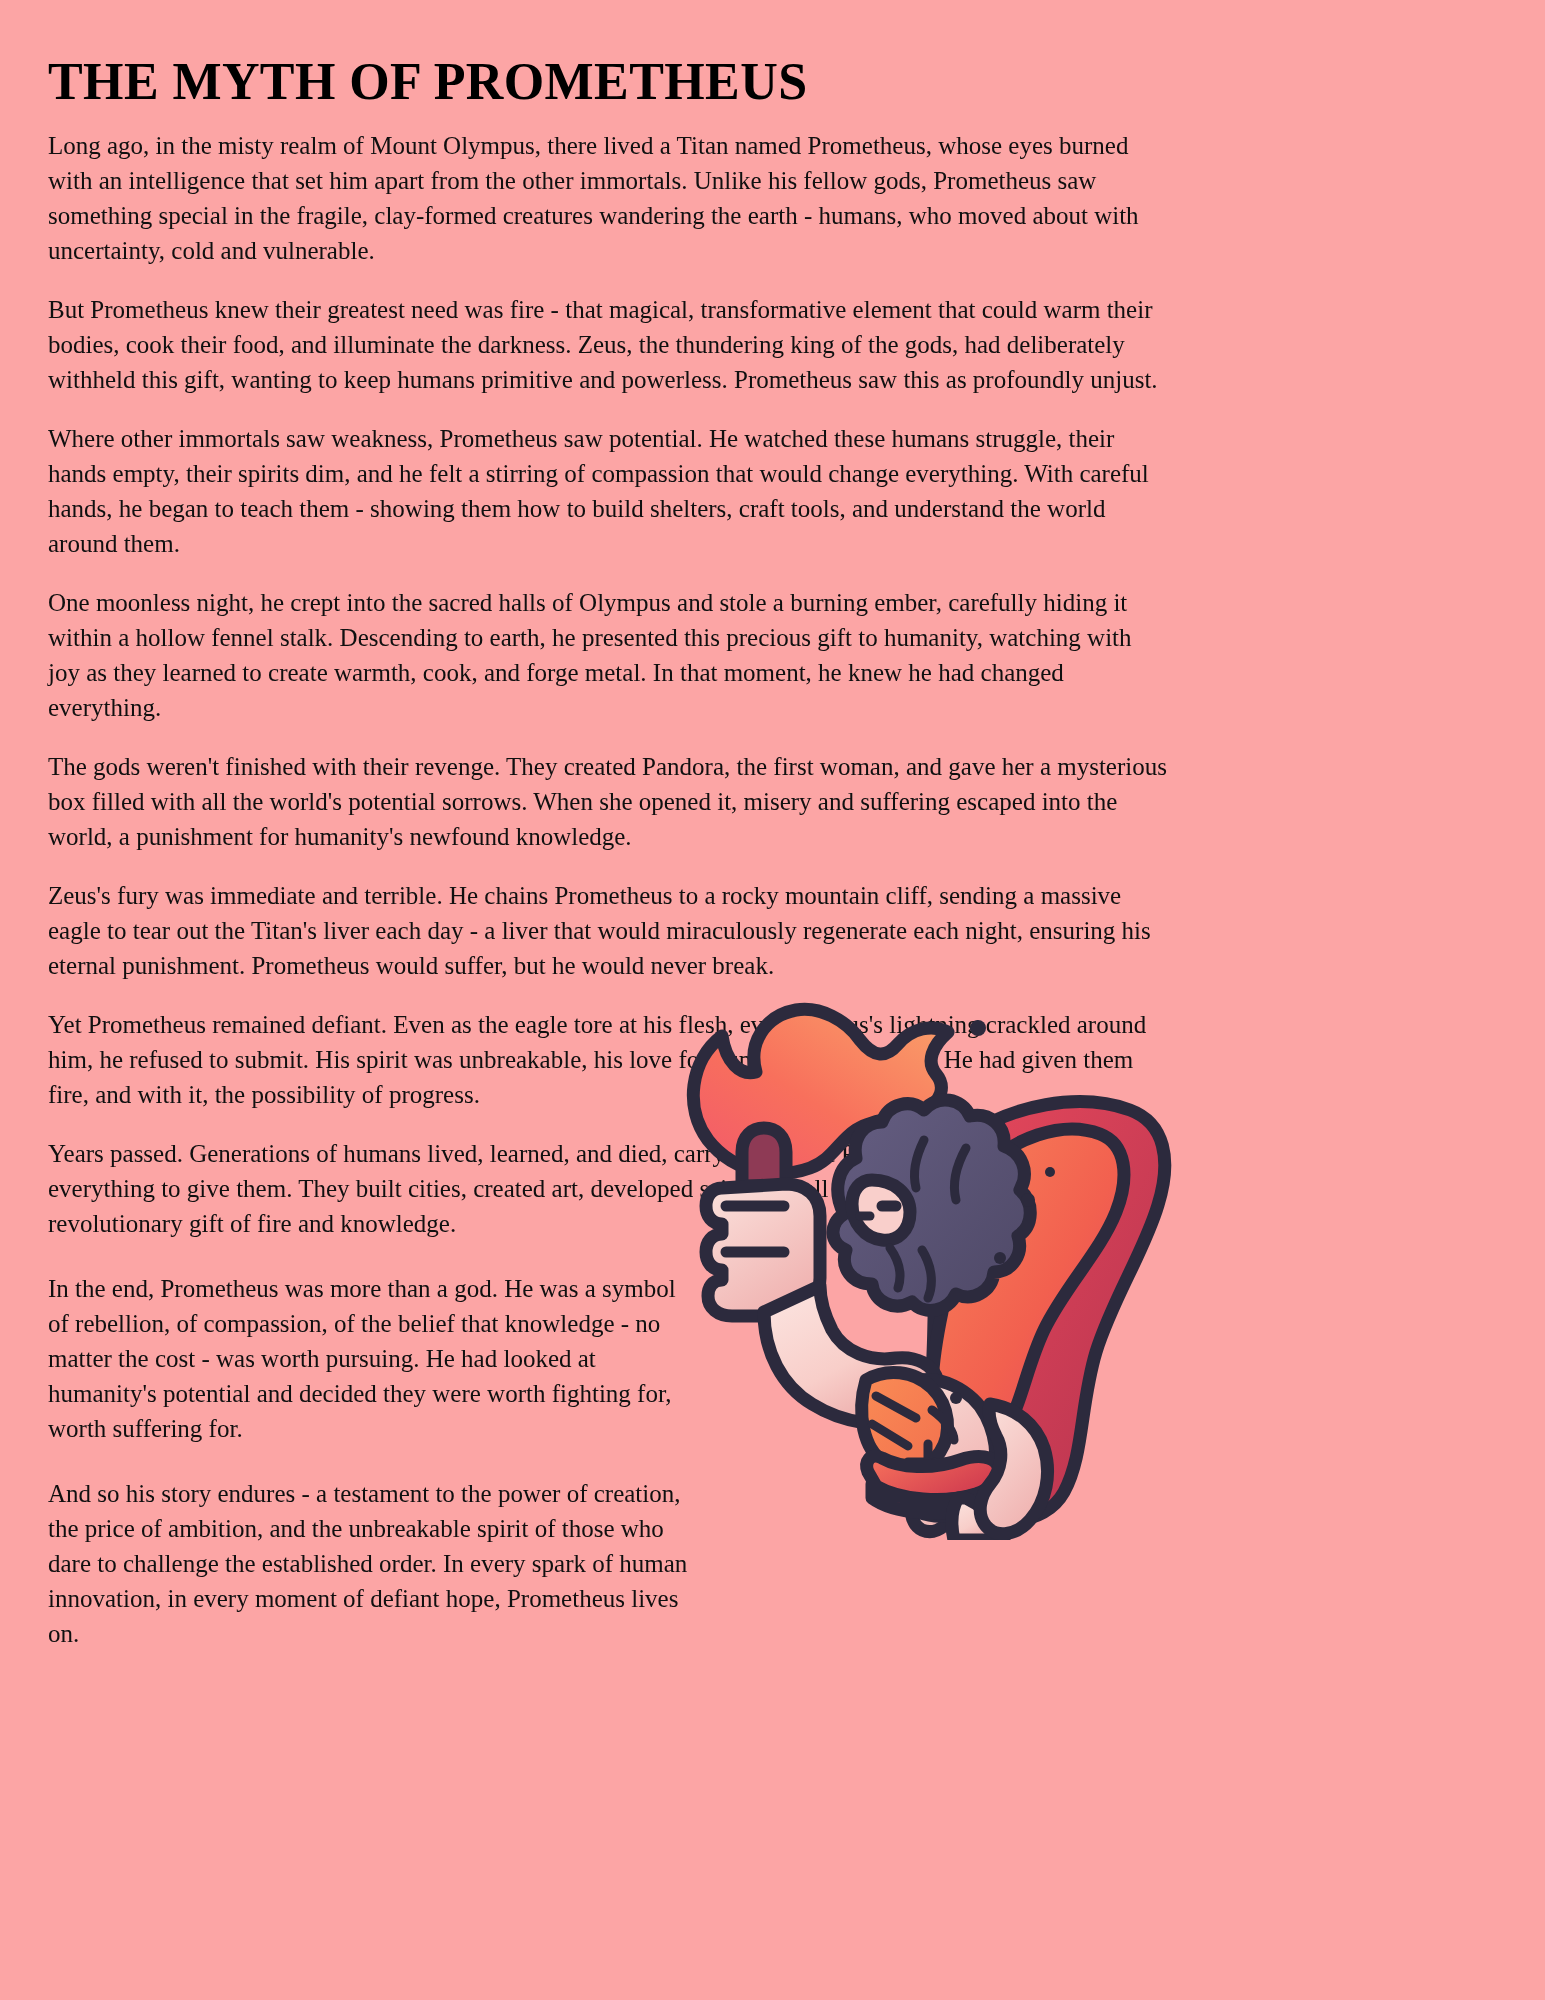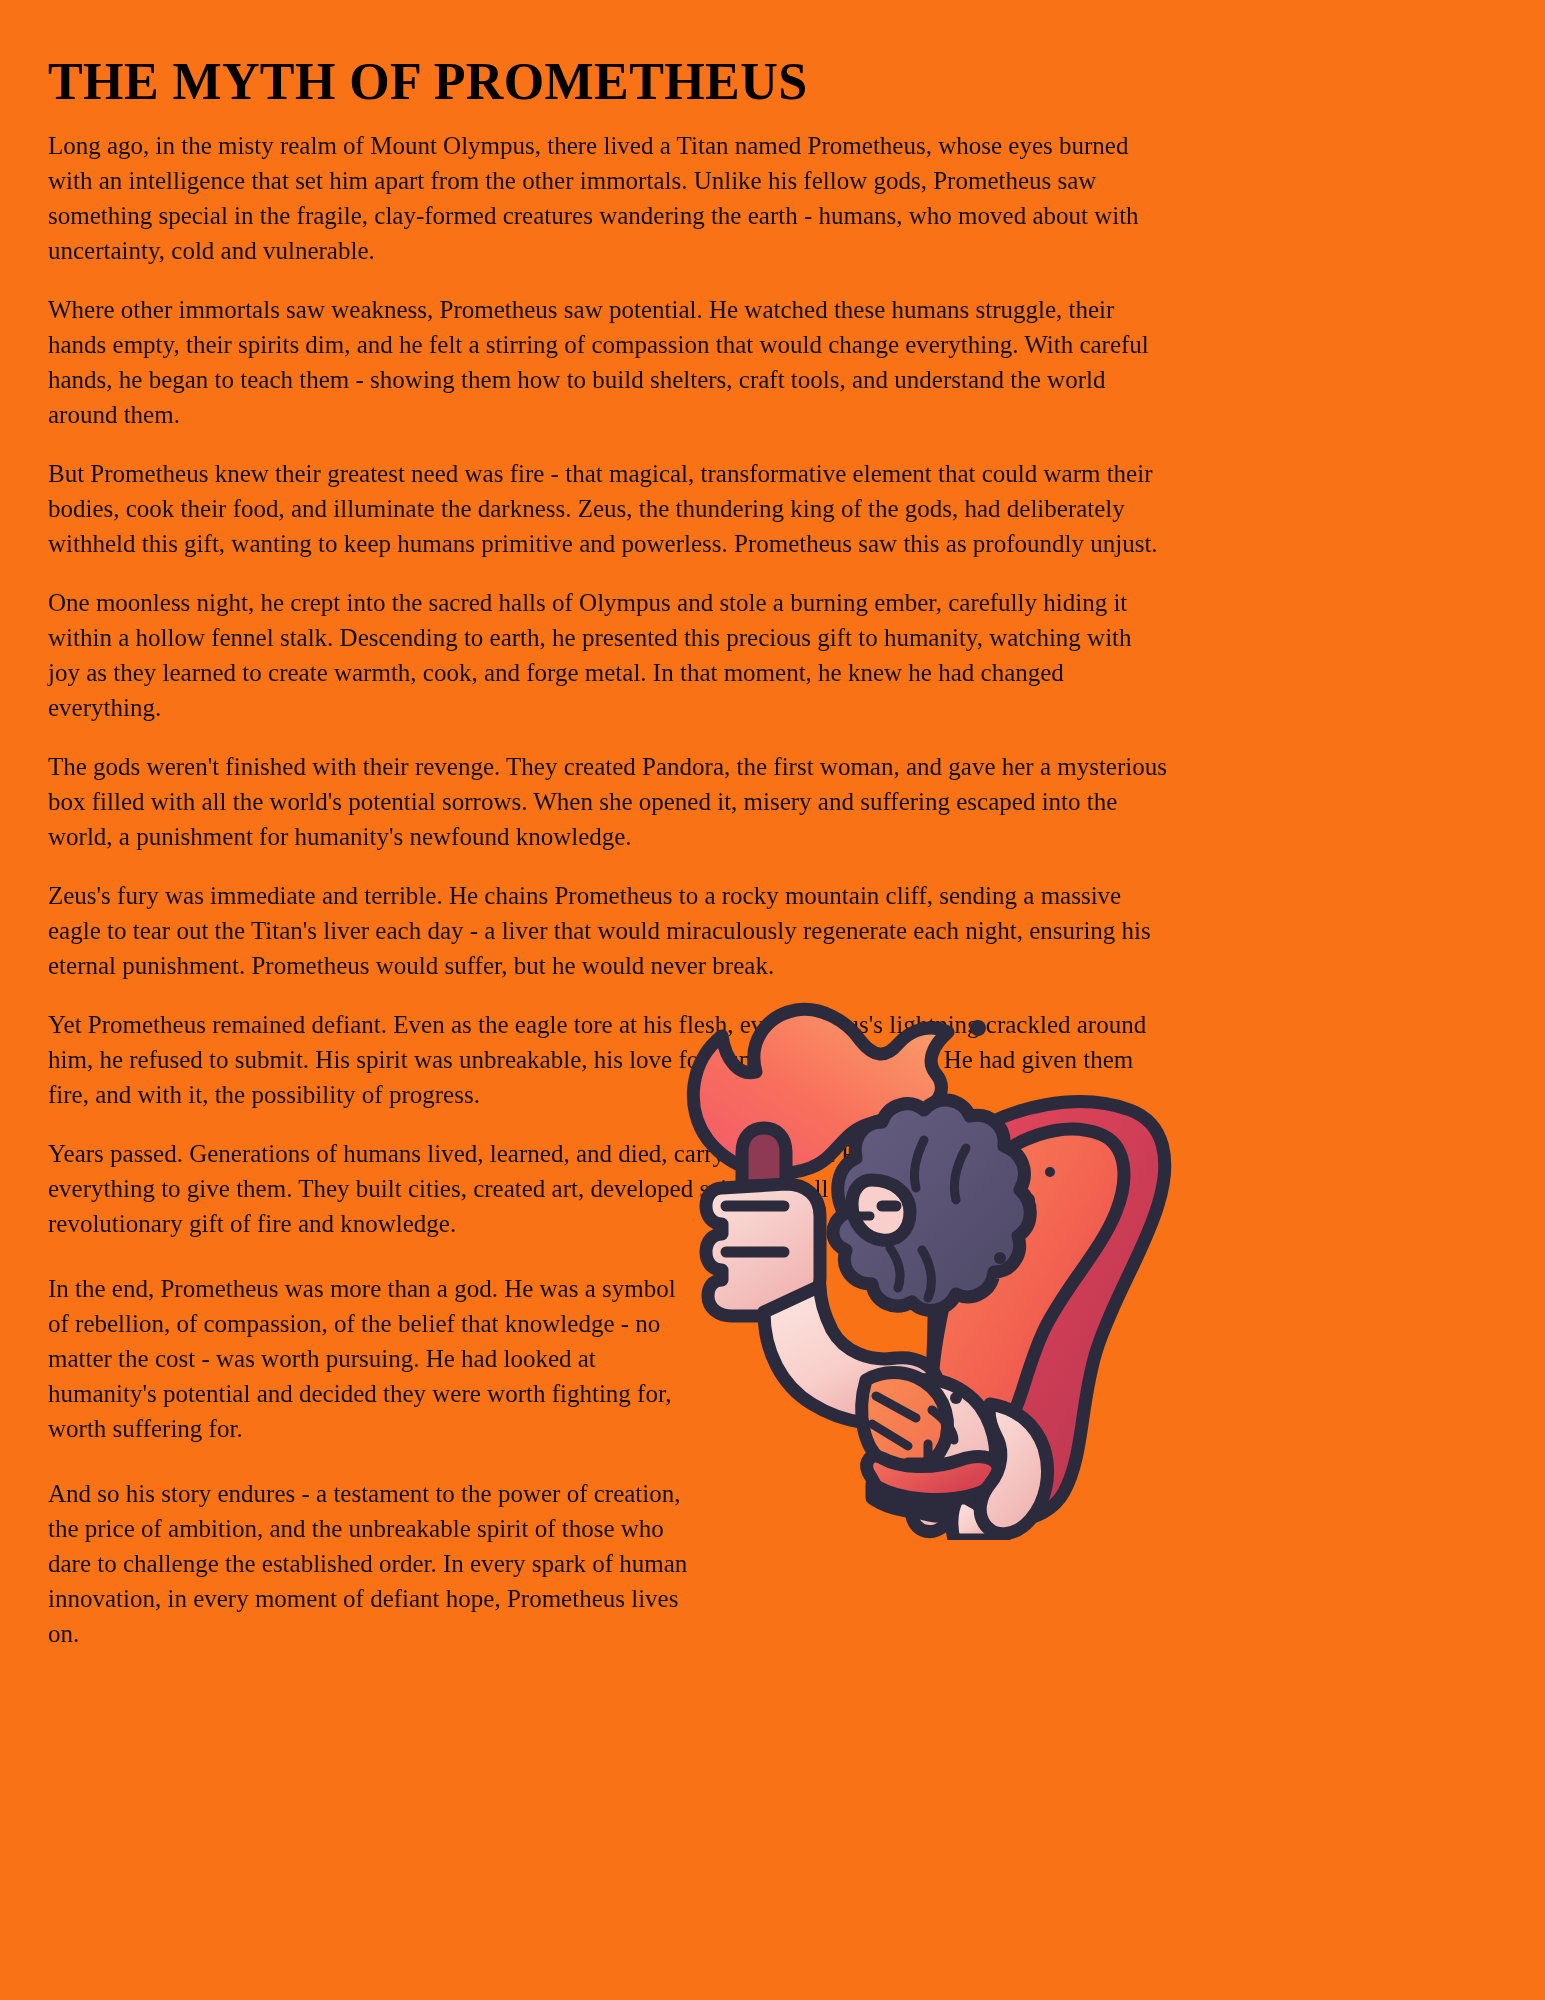--- a/index.html
+++ b/index.html
@@ -12,21 +12,21 @@
     height: 2000px;
     overflow: hidden;
     font-family: "Liberation Serif", "DejaVu Serif", serif;
     color: #0d0d0d;
   }
 
   .page {
     position: relative;
     width: 1545px;
     height: 2000px;
-    background: #f97316;
+    background: #fca5a5;
     box-sizing: border-box;
   }
 
   
   .header {
     position: absolute;
     left: 48px;
     top: 36px;
     right: 48px;
     height: 72px;
@@ -114,22 +114,22 @@
 
 <div class="page">
 
   <div class="header">
     <h1 class="doc-title">THE MYTH OF PROMETHEUS</h1>
 
   </div>
 
   <div class="content">
     <p class="para">Long ago, in the misty realm of Mount Olympus, there lived a Titan named Prometheus, whose eyes burned with an intelligence that set him apart from the other immortals. Unlike his fellow gods, Prometheus saw something special in the fragile, clay-formed creatures wandering the earth - humans, who moved about with uncertainty, cold and vulnerable.</p>
+    <p class="para">But Prometheus knew their greatest need was fire - that magical, transformative element that could warm their bodies, cook their food, and illuminate the darkness. Zeus, the thundering king of the gods, had deliberately withheld this gift, wanting to keep humans primitive and powerless. Prometheus saw this as profoundly unjust.</p>
     <p class="para">Where other immortals saw weakness, Prometheus saw potential. He watched these humans struggle, their hands empty, their spirits dim, and he felt a stirring of compassion that would change everything. With careful hands, he began to teach them - showing them how to build shelters, craft tools, and understand the world around them.</p>
-    <p class="para">But Prometheus knew their greatest need was fire - that magical, transformative element that could warm their bodies, cook their food, and illuminate the darkness. Zeus, the thundering king of the gods, had deliberately withheld this gift, wanting to keep humans primitive and powerless. Prometheus saw this as profoundly unjust.</p>
     <p class="para">One moonless night, he crept into the sacred halls of Olympus and stole a burning ember, carefully hiding it within a hollow fennel stalk. Descending to earth, he presented this precious gift to humanity, watching with joy as they learned to create warmth, cook, and forge metal. In that moment, he knew he had changed everything.</p>
     <p class="para">The gods weren't finished with their revenge. They created Pandora, the first woman, and gave her a mysterious box filled with all the world's potential sorrows. When she opened it, misery and suffering escaped into the world, a punishment for humanity's newfound knowledge.</p>
     <p class="para">Zeus's fury was immediate and terrible. He chains Prometheus to a rocky mountain cliff, sending a massive eagle to tear out the Titan's liver each day - a liver that would miraculously regenerate each night, ensuring his eternal punishment. Prometheus would suffer, but he would never break.</p>
     <p class="para">Yet Prometheus remained defiant. Even as the eagle tore at his flesh, even as Zeus's lightning crackled around him, he refused to submit. His spirit was unbreakable, his love for humanity unchanging. He had given them fire, and with it, the possibility of progress.</p>
     <p class="para gap-big">Years passed. Generations of humans lived, learned, and died, carrying the gift Prometheus had sacrificed everything to give them. They built cities, created art, developed sciences - all sparked by that initial, revolutionary gift of fire and knowledge.</p>
     <p class="para narrow gap-big">In the end, Prometheus was more than a god. He was a symbol of rebellion, of compassion, of the belief that knowledge - no matter the cost - was worth pursuing. He had looked at humanity's potential and decided they were worth fighting for, worth suffering for.</p>
     <p class="para narrow">And so his story endures - a testament to the power of creation, the price of ambition, and the unbreakable spirit of those who dare to challenge the established order. In every spark of human innovation, in every moment of defiant hope, Prometheus lives on.</p>
   </div>
 
   <div class="illustration">

